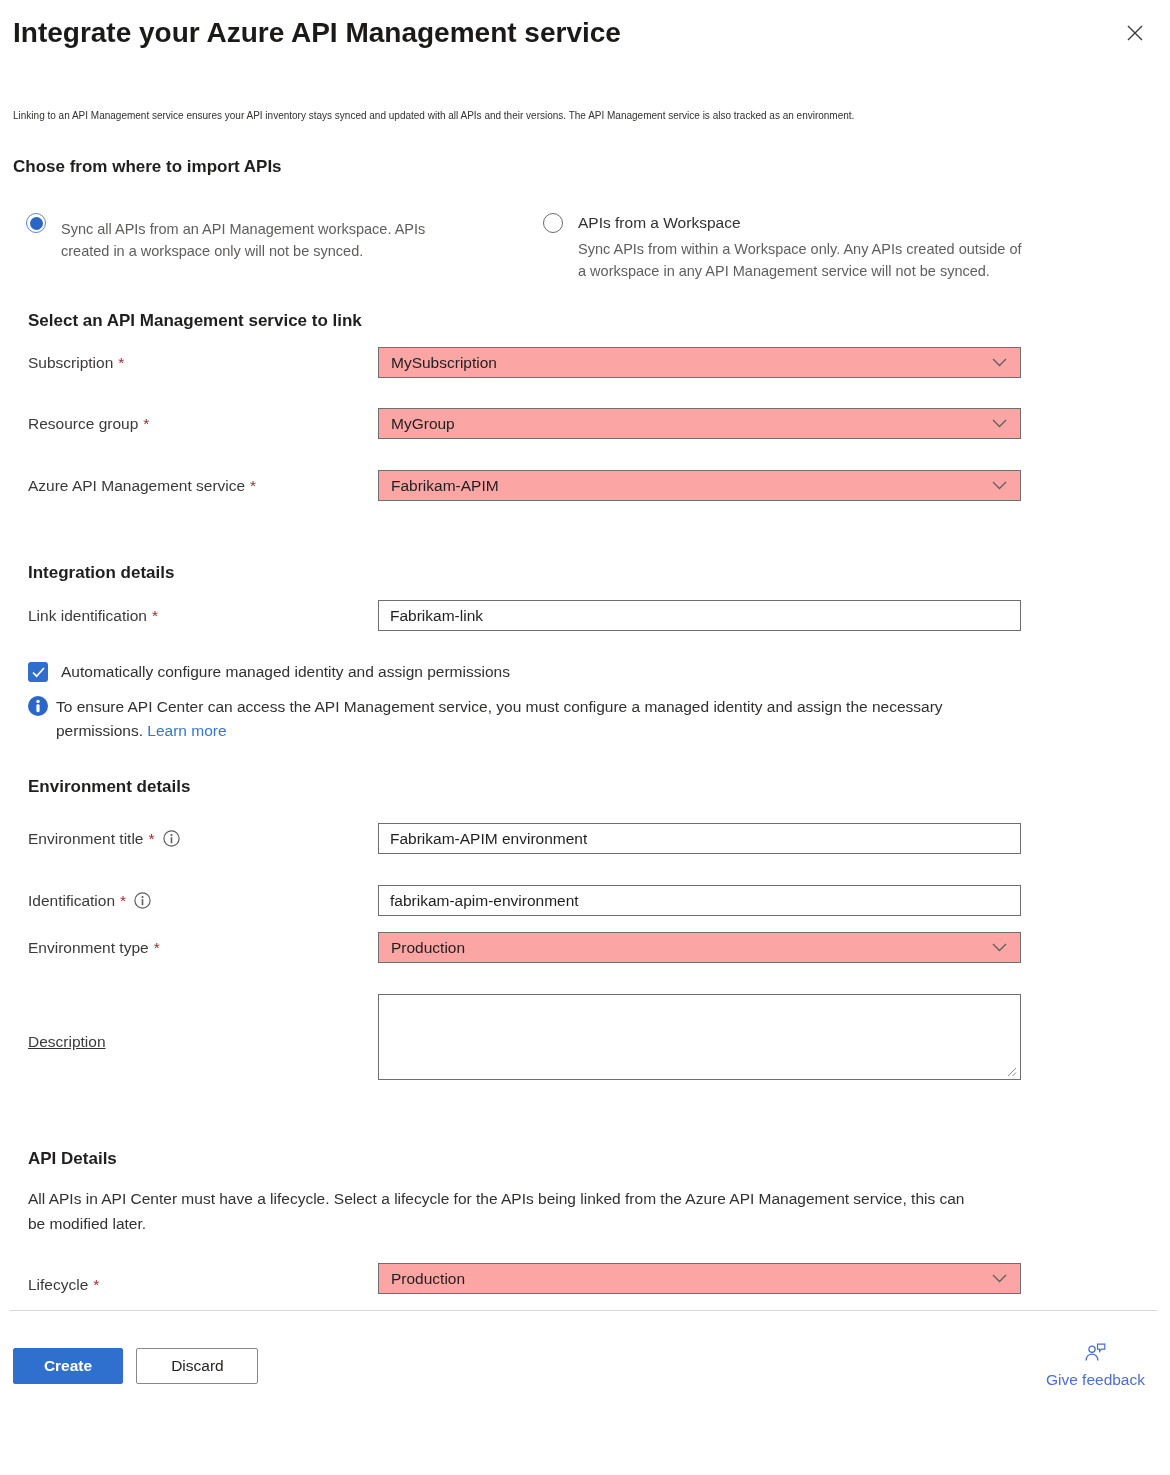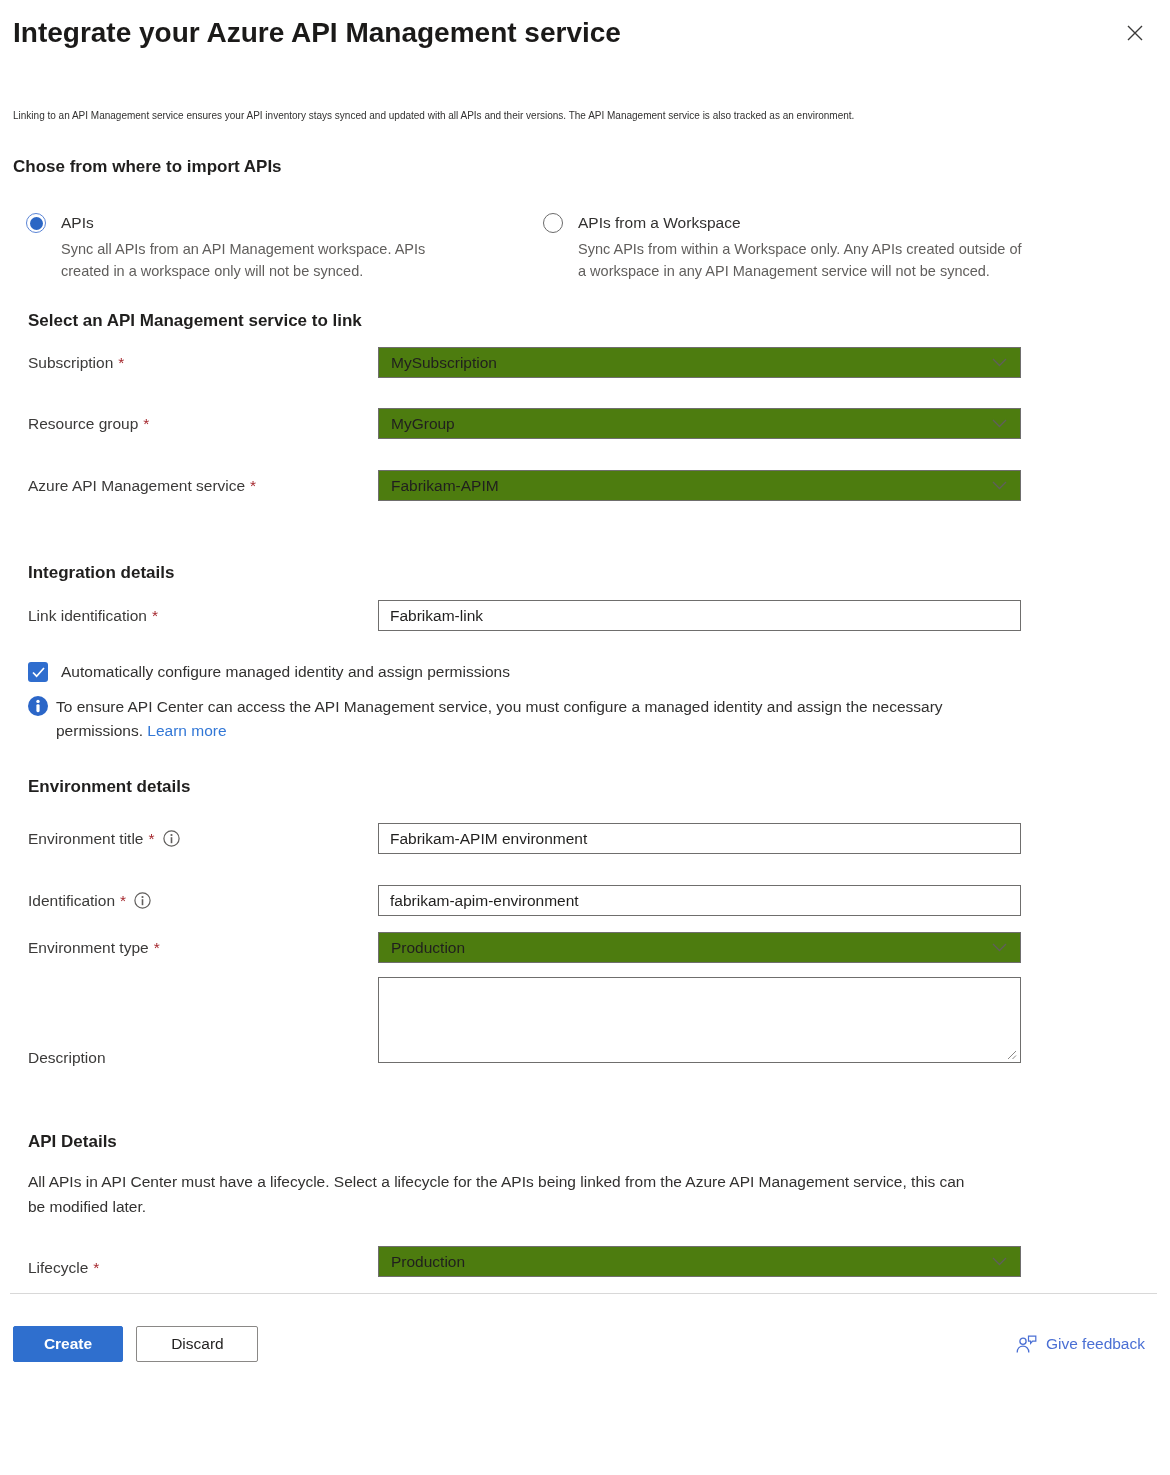--- a/index.html
+++ b/index.html
@@ -31,21 +31,21 @@
   .radio.checked .dot { position:absolute; inset:2.5px; border-radius:50%; background:#2b66c4; }
   .radio.unchecked { border:1px solid #6b6b6b; }
 
   
   .indent { margin-left:15px; }
   .form-row { display:flex; align-items:center; margin-left:15px; }
   .form-label { width:350px; flex:none; font-size:15.5px; color:#3b3a39; display:flex; align-items:center; }
   .req { color:#a4262c; margin-left:5px; }
   .tip-icon { margin-left:8px; display:inline-flex; }
   .control { width:643px; height:31px; }
-  .combo { border:1px solid #6f6e6d; background:#4d7c0f; display:flex; align-items:center;
+  .combo { border:1px solid #6f6e6d; background:#fca5a5; display:flex; align-items:center;
     justify-content:space-between; padding:0 13px 0 12px; cursor:pointer; }
   .combo-value { font-size:15.5px; color:#201f1e; }
   .text-input { border:1px solid #6f6e6d; background:#fff; width:643px; height:31px;
     padding:0 11px; font-size:15.5px; color:#201f1e; font-family:inherit; }
 
   #service-heading { margin-top:0; }
   #row-subscription { margin-top:15px; }
   #row-resourcegroup { margin-top:30px;text-align:right; }
   #row-apim { margin-top:31px; }
   #integration-heading { margin-top:61px; }
@@ -59,38 +59,38 @@
   .info-row { margin-top:13px; margin-left:15px; display:flex; gap:8px; width:990px; }
   .info-icon { flex:none; margin-top:1px; }
   .info-text { font-size:15.5px; line-height:24px; color:#323130; max-width:956px; }
   .link { color:#3277d6; text-decoration:none; cursor:pointer; }
 
   #env-heading { margin-top:33px; }
   .env-para { margin-top:17px; margin-left:15px; max-width:980px; font-size:15.5px; line-height:25px; }
   #row-envtitle { margin-top:25px; }
   #row-ident { margin-top:31px; }
   #row-envtype { margin-top:16px; }
-  #row-desc { margin-top:14px; align-items:flex-end; }
+  #row-desc { margin-top:31px; align-items:center;text-decoration:underline; }
   #row-desc .form-label { padding-top:6px; }
   .textarea-wrap { position:relative; width:643px; }
   textarea { width:643px; height:86px; border:1px solid #6f6e6d; resize:none;
     font-family:inherit; font-size:15.5px; padding:6px 10px; color:#201f1e; }
   .resize-handle { position:absolute; right:4px; bottom:7px; }
 
   #api-heading { margin-top:64px; }
   .api-para { margin-top:16px; margin-left:15px; max-width:958px; font-size:15.5px; line-height:25px; }
   #row-lifecycle { margin-top:27px;align-items:flex-end; }
 
   .footer-sep { margin-top:16px; margin-left:-3px; margin-right:13px; border-top:1px solid #d8d8d8; }
   .footer { margin-top:32px; display:flex; justify-content:space-between; align-items:center; padding-right:25px; }
   .btn { height:36px; font-size:15.5px; border-radius:2px; cursor:pointer; font-family:inherit; }
   .btn-primary { width:110px; background:#2f6fce; border:1px solid #2f6fce; color:#fff; font-weight:700; }
   .btn-secondary { width:122px; margin-left:9px; background:#fff; border:1px solid #8a8886; color:#201f1e; }
   .feedback { display:inline-flex; align-items:center; gap:9px; color:#4a6fd4;
-    font-size:15.5px; text-decoration:none; cursor:pointer; }
+    font-size:15.5px; text-decoration:none; cursor:pointer;flex-direction:column; }
 </style>
 </head>
 <body>
 
 <div class="page">
 
   <div class="hdr">
     <h1>Integrate your Azure API Management service</h1>
     <button class="close-btn">
       <svg width="22" height="22" viewBox="0 0 22 22">
@@ -102,21 +102,20 @@
   <p class="intro">Linking to an API Management service ensures your API inventory stays synced and updated with all APIs and their versions. The API Management service is also tracked as an environment.</p>
 
   <h2 class="section" id="import-heading">Chose from where to import APIs</h2>
 
   <div class="radio-row">
     <div class="option option-1">
       <span class="radio checked">
           <span class="dot"></span>
         </span>
       <div>
-        <div class="opt-label">APIs</div>
         <div class="opt-desc">Sync all APIs from an API Management workspace. APIs created in a workspace only will not be synced.</div>
       </div>
     </div>
     <div class="option option-2">
       <span class="radio unchecked"></span>
       <div>
         <div class="opt-label">APIs from a Workspace</div>
         <div class="opt-desc">Sync APIs from within a Workspace only. Any APIs created outside of a workspace in any API Management service will not be synced.</div>
       </div>
     </div>

